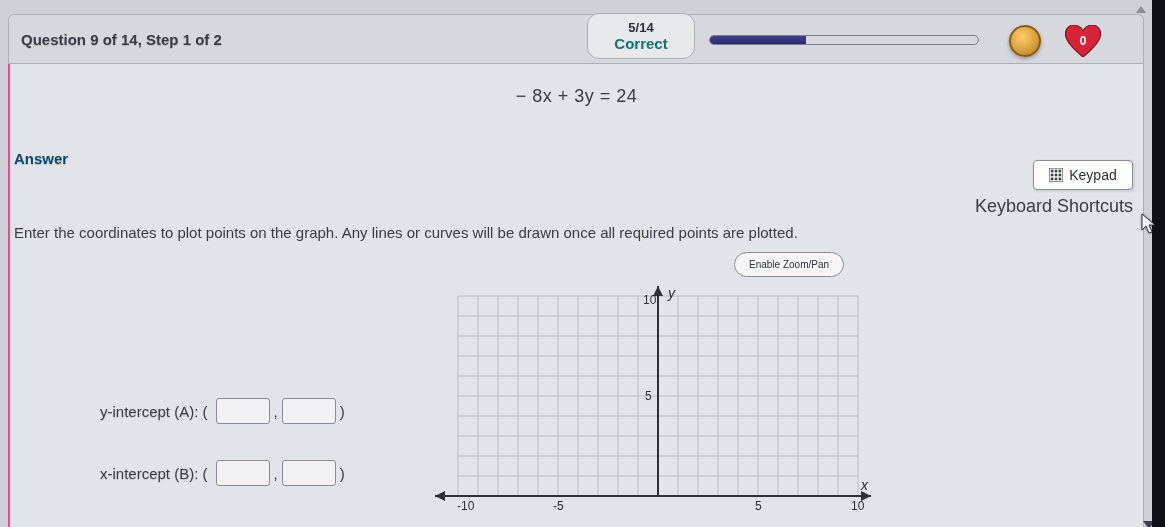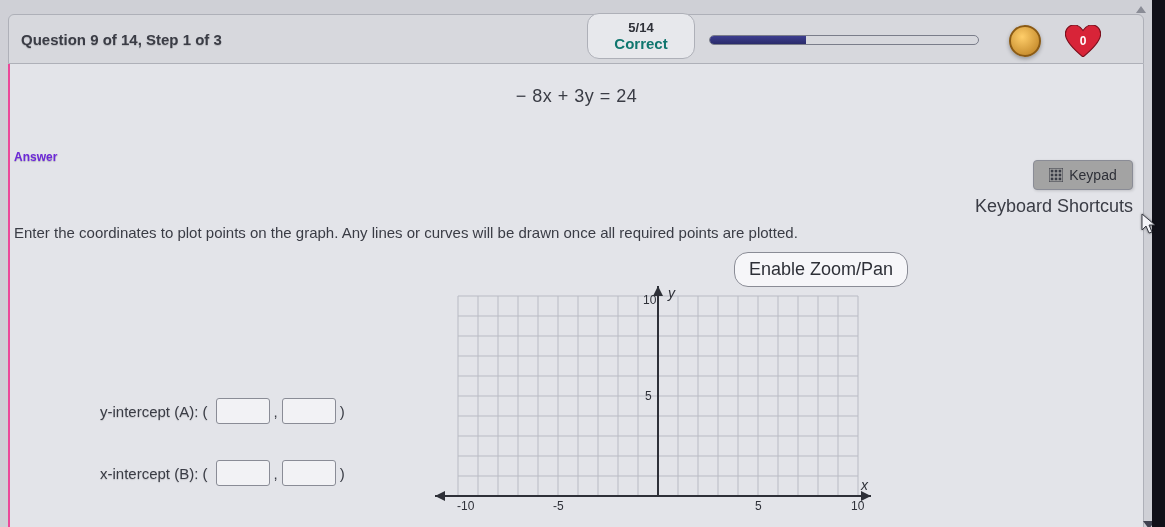--- a/index.html
+++ b/index.html
@@ -67,47 +67,47 @@
   }
 
   .equation {
     position: absolute; top: 22px; left: 0; right: 0;
     text-align: center;
     font-size: 18px; color: #3a3c45; letter-spacing: .5px;
   }
 
   .answer-head {
     position: absolute; top: 86px; left: 4px;
-    font-size: 12px; font-weight: bold; color: #6d28d9;
+    font-size: 15px; font-weight: bold; color: #0c4a6e;
     text-shadow: 0 1px 1px rgba(0,0,0,.2);
   }
 
   .keypad-btn {
     position: absolute; top: 96px; right: 10px; width: 100px; height: 30px;
-    background: #a3a3a3; border: 1px solid #8a8c96; border-radius: 4px;
+    background: #ffffff; border: 1px solid #8a8c96; border-radius: 4px;
     display:flex; align-items:center; justify-content:center; gap:6px;
     font-size:14px; color:#2e3038; cursor:pointer;
     box-shadow: 1px 1px 3px rgba(0,0,0,.15);
   }
   .keypad-btn svg { width:14px;height:14px; }
 
   .kbd-shortcuts {
     position: absolute; top: 132px; right: 10px;
     font-size: 18px; color: #3a3c45;
   }
 
   .instruction {
     position: absolute; top: 160px; left: 4px;
     font-size: 15px; color: #3a3c45; text-align: right;
   }
 
   .zoom-btn {
     position: absolute; top: 188px; left: 724px;
     background: #f6f6f9; border: 1px solid #8a8c96; border-radius: 14px;
-    padding: 6px 14px; font-size: 18px; color: #2e3038; cursor:pointer;
+    padding: 6px 14px; font-size: 10px; color: #2e3038; cursor:pointer;
   }
 
   .labels-col {
     position: absolute; left: 90px; top: 334px;
   }
   .intercept-row {
     display:flex; align-items:center; gap:4px; margin-bottom: 36px;
     font-size: 15px; color:#3a3c45;
   }
   .intercept-row .lbl { padding-right:4px; text-shadow: 0 1px 1px rgba(0,0,0,.15);}
@@ -137,21 +137,21 @@
   }
   .cursor svg { width:20px;height:24px; filter: drop-shadow(0 0 1px rgba(0,0,0,.5)); }
 </style>
 </head>
 <body>
 
 <div class="page">
   <div class="system-scroll-up"></div>
 
   <div class="topbar">
-    <span class="question-label">Question 9 of 14, Step 1 of 3</span>
+    <span class="question-label">Question 9 of 14, Step 1 of 2</span>
 
     <div class="correct-box">
       <div class="frac">5/14</div>
       <div class="corr">Correct</div>
     </div>
 
     <div class="progress-wrap">
       <div class="progress-fill" style="width: 36%;"></div>
     </div>
 

